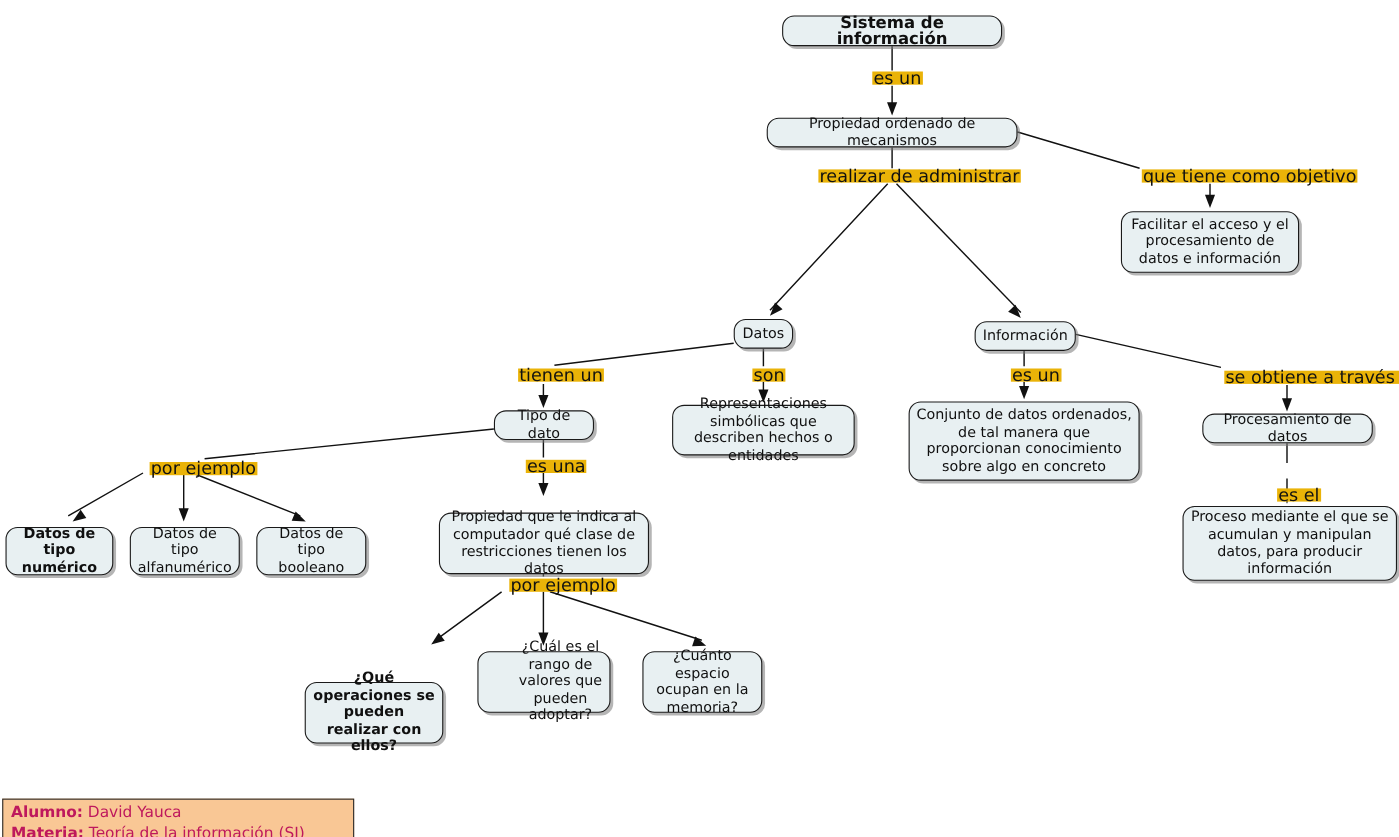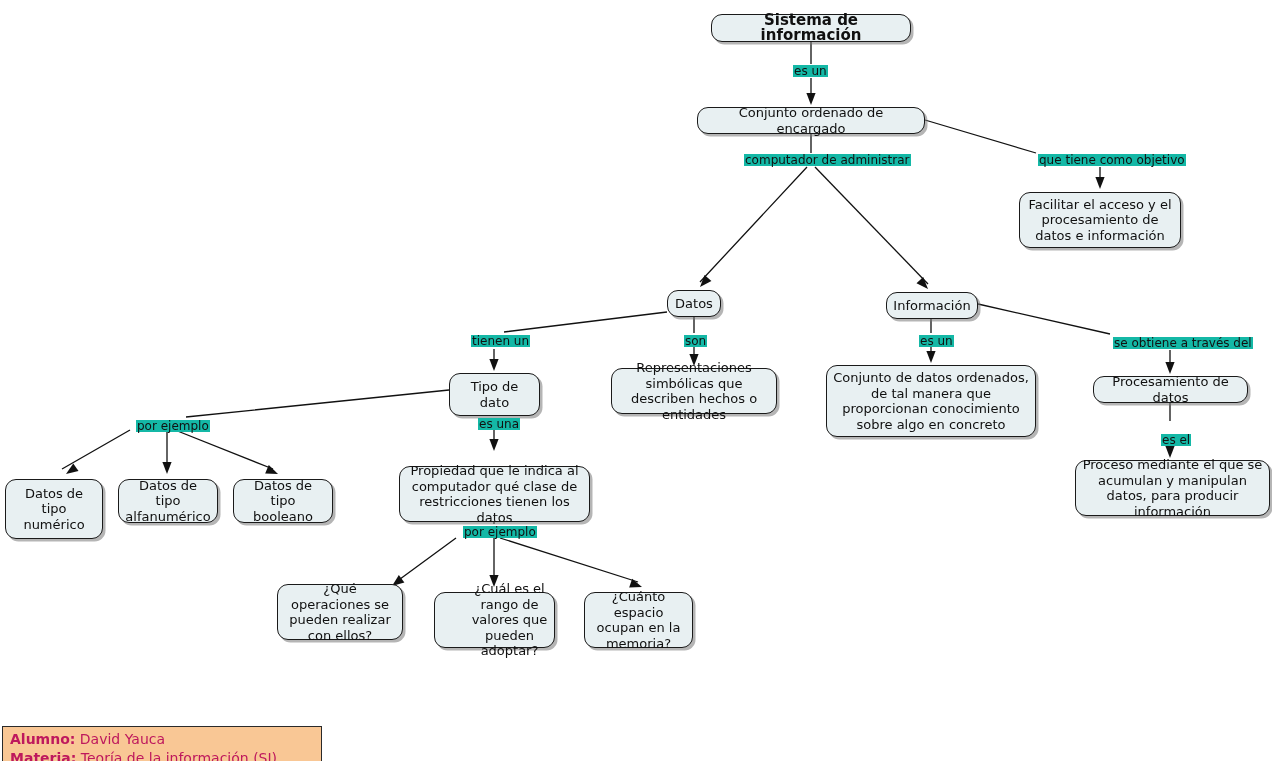--- a/index.html
+++ b/index.html
@@ -41,25 +41,25 @@
     padding: 2px 6px;
     z-index: 3;
     box-shadow: 2.5px 2.5px 0px rgba(120,120,120,0.55);
   }
   .node.root {
     font-weight: bold;
     font-size: 15px;
   }
   .elabel {
     position: absolute;
-    font-size: 12px;
+    font-size: 16px;
     line-height: 12px;
     color: #111111;
     white-space: nowrap;
-    background: #14b8a6;
+    background: #eab308;
     padding: 0 1px;
     z-index: 4;
   }
   #legend {
     position: absolute;
     left: 2px;
     top: 714px;
     width: 320px;
     height: 45px;
     box-sizing: border-box;
@@ -112,79 +112,79 @@
       <polygon points="494,575 489.4,563 498.6,563" fill="#111111"></polygon>
       <path d="M500,526 L638,570" stroke="#111111" stroke-width="1.3" fill="none"></path>
       <polygon points="642,575 629.1558725820248,575.4340401718938 632.1568742613154,566.7372597951743" fill="#111111"></polygon>
     </svg>
 
   <div id="nodes-layer">
       <div class="node root" style="left: 711px; top: 2px; width: 200px; height: 28px;">
         <span>Sistema de información</span>
       </div>
       <div class="node" style="left: 697px; top: 95px; width: 228px; height: 27px;">
-        <span>Conjunto ordenado de encargado</span>
+        <span>Propiedad ordenado de mecanismos</span>
       </div>
       <div class="node" style="left: 1019px; top: 180px; width: 162px; height: 56px;">
         <span>Facilitar el acceso y el procesamiento de datos e información</span>
       </div>
       <div class="node" style="left: 667px; top: 278px; width: 54px; height: 27px;">
         <span>Datos</span>
       </div>
       <div class="node" style="left: 886px; top: 280px; width: 92px; height: 27px;">
         <span>Información</span>
       </div>
-      <div class="node" style="left: 449px; top: 361px; width: 91px; height: 43px; justify-content: flex-end;">
+      <div class="node" style="left: 449px; top: 361px; width: 91px; height: 27px; justify-content: flex-end;">
         <span>Tipo de dato</span>
       </div>
       <div class="node" style="left: 611px; top: 356px; width: 166px; height: 46px;">
         <span>Representaciones simbólicas que describen hechos o entidades</span>
       </div>
       <div class="node" style="left: 826px; top: 353px; width: 210px; height: 72px;">
         <span>Conjunto de datos ordenados, de tal manera que proporcionan conocimiento sobre algo en concreto</span>
       </div>
       <div class="node" style="left: 1093px; top: 364px; width: 155px; height: 27px;">
         <span>Procesamiento de datos</span>
       </div>
-      <div class="node" style="left: 1075px; top: 448px; width: 195px; height: 56px;">
+      <div class="node" style="left: 1075px; top: 448px; width: 195px; height: 68px;">
         <span>Proceso mediante el que se acumulan y manipulan datos, para producir información</span>
       </div>
       <div class="node" style="left: 399px; top: 454px; width: 191px; height: 56px;">
         <span>Propiedad que le indica al computador qué clase de restricciones tienen los datos</span>
       </div>
-      <div class="node" style="left: 5px; top: 467px; width: 98px; height: 60px;">
+      <div class="node" style="left: 5px; top: 467px; width: 98px; height: 44px; font-weight: bold;">
         <span>Datos de tipo numérico</span>
       </div>
       <div class="node" style="left: 118px; top: 467px; width: 100px; height: 44px;">
         <span>Datos de tipo alfanumérico</span>
       </div>
       <div class="node" style="left: 233px; top: 467px; width: 100px; height: 44px;">
         <span>Datos de tipo booleano</span>
       </div>
-      <div class="node" style="left: 277px; top: 572px; width: 126px; height: 56px;">
+      <div class="node" style="left: 277px; top: 608px; width: 126px; height: 56px; font-weight: bold;">
         <span>¿Qué operaciones se pueden realizar con ellos?</span>
       </div>
       <div class="node" style="left: 434px; top: 580px; width: 121px; height: 56px; padding-left: 36px;">
         <span>¿Cuál es el rango de valores que pueden adoptar?</span>
       </div>
       <div class="node" style="left: 584px; top: 580px; width: 109px; height: 56px;">
         <span>¿Cuánto espacio ocupan en la memoria?</span>
       </div>
     </div>
 
   <div id="labels-layer">
       <div class="elabel" style="left: 793px; top: 53px;">es un</div>
-      <div class="elabel" style="left: 744px; top: 142px;">computador de administrar</div>
+      <div class="elabel" style="left: 744px; top: 142px;">realizar de administrar</div>
       <div class="elabel" style="left: 1038px; top: 142px;">que tiene como objetivo</div>
       <div class="elabel" style="left: 471px; top: 323px;">tienen un</div>
       <div class="elabel" style="left: 684px; top: 323px;">son</div>
       <div class="elabel" style="left: 919px; top: 323px;">es un</div>
       <div class="elabel" style="left: 1113px; top: 325px;">se obtiene a través del</div>
       <div class="elabel" style="left: 478px; top: 406px;">es una</div>
-      <div class="elabel" style="left: 1161px; top: 422px;">es el</div>
+      <div class="elabel" style="left: 1161px; top: 432px;">es el</div>
       <div class="elabel" style="left: 136px; top: 408px;">por ejemplo</div>
       <div class="elabel" style="left: 463px; top: 514px;">por ejemplo</div>
     </div>
 
   <div id="legend">
     <div class="row">
       <span class="k">Alumno:</span>
       <span>David Yauca</span>
     </div>
     <div class="row">

